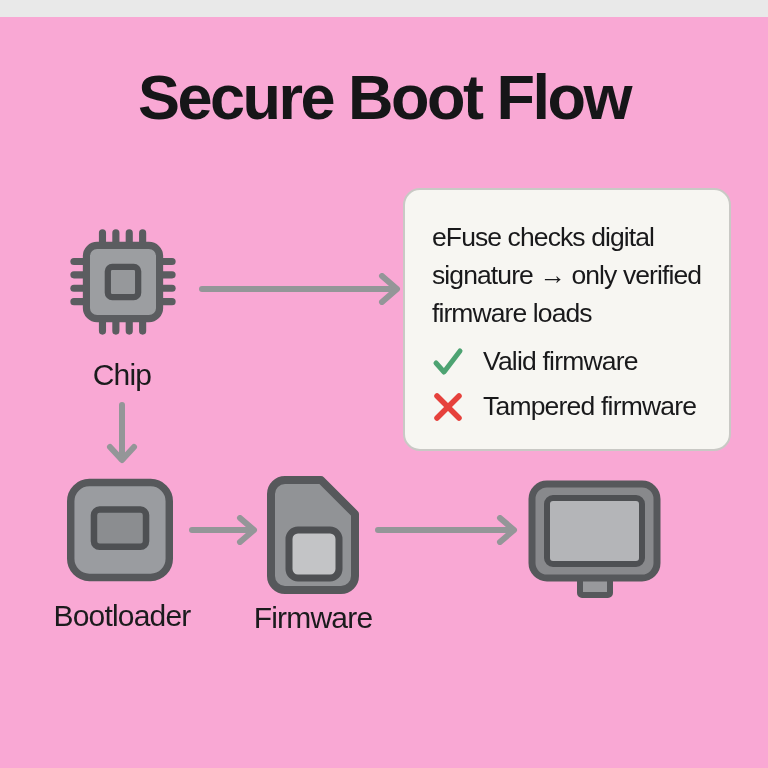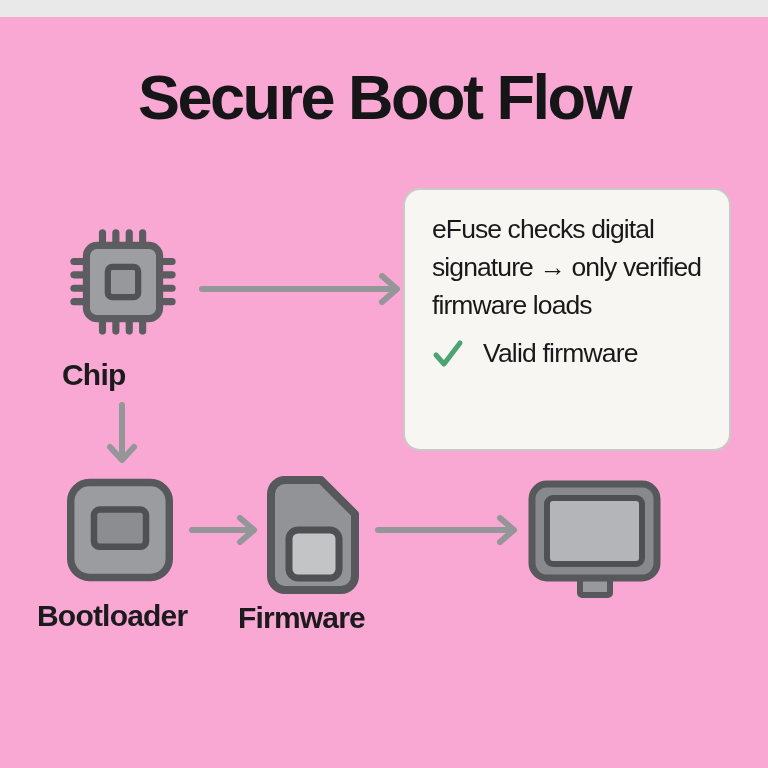--- a/index.html
+++ b/index.html
@@ -18,34 +18,34 @@
     left: 0; top: 44px; width: 768px;
     text-align: center;
     font-size: 63px;
     font-weight: 700;
     letter-spacing: -2.5px;
     color: #161618;
   }
   .node { position: absolute; }
   .node-label {
     position: absolute;
-    text-align: left;
+    text-align: center;
     font-size: 30px;
-    font-weight: 700;
+    font-weight: 400;
     letter-spacing: -0.8px;
     color: #1B1B1D;
   }
   .infobox {
     position: absolute;
     left: 403px; top: 171px;
     width: 328px; height: 263px;
     background: #F7F6F2;
     border: 2.5px solid #C9C9C5;
     border-radius: 17px;
-    padding: 20px 24px 20px 27px;
+    padding: 28px 24px 20px 27px;
   }
   .infobox-desc {
     font-size: 26.5px;
     line-height: 38px;
     letter-spacing: -0.9px;
     color: #19191B;
   }
   .infobox-item {
     display: flex;
     align-items: center;
@@ -117,20 +117,31 @@
   <div class="infobox">
     <div class="infobox-desc">eFuse checks digital signature → only verified firmware loads</div>
     <div class="infobox-item">
       <span class="item-icon">
         <svg width="32" height="30" viewBox="0 0 32 30">
           <polyline points="4,16 12,25 28,4" fill="none" stroke="#4DA372" stroke-width="5" stroke-linecap="round" stroke-linejoin="round"></polyline>
         </svg>
       </span>
       <span class="item-label">Valid firmware</span>
     </div>
+    <div class="infobox-item">
+      <span class="item-icon">
+        <svg width="32" height="30" viewBox="0 0 32 30">
+          <g stroke="#E6413C" stroke-width="5.5" stroke-linecap="round">
+            <line x1="5" y1="4" x2="27" y2="26"></line>
+            <line x1="27" y1="4" x2="5" y2="26"></line>
+          </g>
+        </svg>
+      </span>
+      <span class="item-label">Tampered firmware</span>
+    </div>
   </div>
 
   <div class="arrow" style="left:105px; top:384px;">
     <svg width="34" height="66" viewBox="0 0 34 66">
       <g stroke="#949698" stroke-width="6" fill="none" stroke-linecap="round" stroke-linejoin="round">
         <line x1="17" y1="4" x2="17" y2="58"></line>
         <polyline points="5,46 17,59 29,46"></polyline>
       </g>
     </svg>
   </div>

